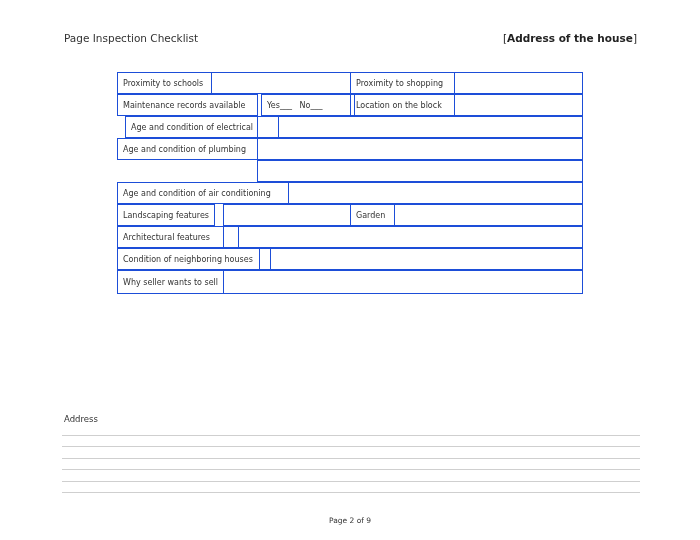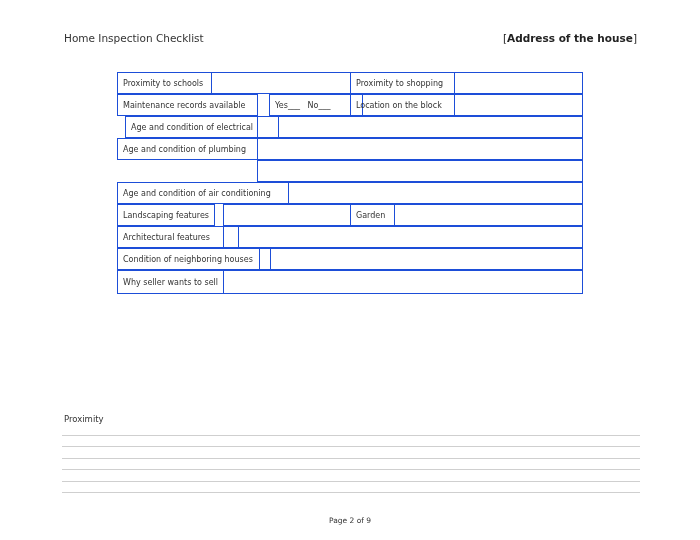--- a/index.html
+++ b/index.html
@@ -12,35 +12,35 @@
   .cell { position:absolute; top:0; height:22px; box-sizing:border-box;
           border:1px solid #1d4ed8; font-size:8px; line-height:21px;
           padding-left:5px; color:#333; white-space:nowrap; overflow:hidden; }
   .comments-label { position:absolute; left:64px; top:414px; font-size:8.5px; color:#333; }
   .cline { position:absolute; left:62px; width:578px; height:0; border-top:1px solid #cfcfcf; }
   .footer { position:absolute; left:0; width:700px; top:500px; text-align:center; font-size:7.5px; color:#333;margin-top:16px; }
 </style>
 </head>
 <body>
 
-<div class="title">Home Inspection Checklist</div>
+<div class="title">Page Inspection Checklist</div>
 <div class="address"><span>[</span><b>Address of the house</b><span>]</span></div>
 
 <div>
 
   <div class="row" style="top:72px">
     <div class="cell" style="left:0;width:95px">Proximity to schools</div>
     <div class="cell" style="left:94px;width:140px"></div>
     <div class="cell" style="left:233px;width:105px">Proximity to shopping</div>
     <div class="cell" style="left:337px;width:129px"></div>
   </div>
 
   <div class="row" style="top:94px">
     <div class="cell" style="left:0;width:141px">Maintenance records available</div>
-    <div class="cell" style="left:152px;width:94px;white-space:pre">Yes___   No___</div>
+    <div class="cell" style="left:144px;width:94px;white-space:pre">Yes___   No___</div>
     <div class="cell" style="left:233px;width:105px">Location on the block</div>
     <div class="cell" style="left:337px;width:129px"></div>
   </div>
 
   <div class="row" style="top:116px">
     <div class="cell" style="left:8px;width:154px">Age and condition of electrical</div>
     <div class="cell" style="left:140px;width:326px"></div>
   </div>
 
   <div class="row" style="top:138px">
@@ -73,21 +73,21 @@
     <div class="cell" style="left:0;width:154px">Condition of neighboring houses</div>
     <div class="cell" style="left:142px;width:324px"></div>
   </div>
 
   <div class="row" style="top:270px;height:24px">
     <div class="cell" style="left:0;width:107px;height:24px;line-height:23px">Why seller wants to sell</div>
     <div class="cell" style="left:106px;width:360px;height:24px"></div>
   </div>
 </div>
 
-<div class="comments-label">Proximity</div>
+<div class="comments-label">Address</div>
 <div class="cline" style="top:435px"></div>
 <div class="cline" style="top:446px"></div>
 <div class="cline" style="top:458px"></div>
 <div class="cline" style="top:469px"></div>
 <div class="cline" style="top:481px"></div>
 <div class="cline" style="top:492px"></div>
 
 <div class="footer">Page 2 of 9</div>
 
 </body></html>

